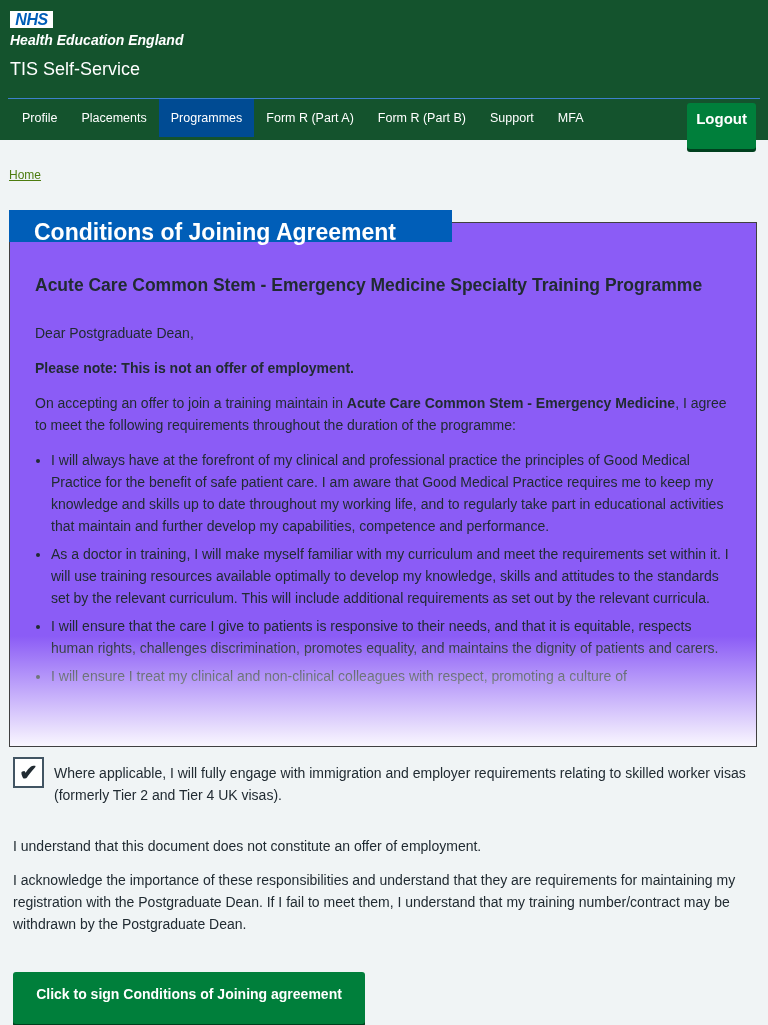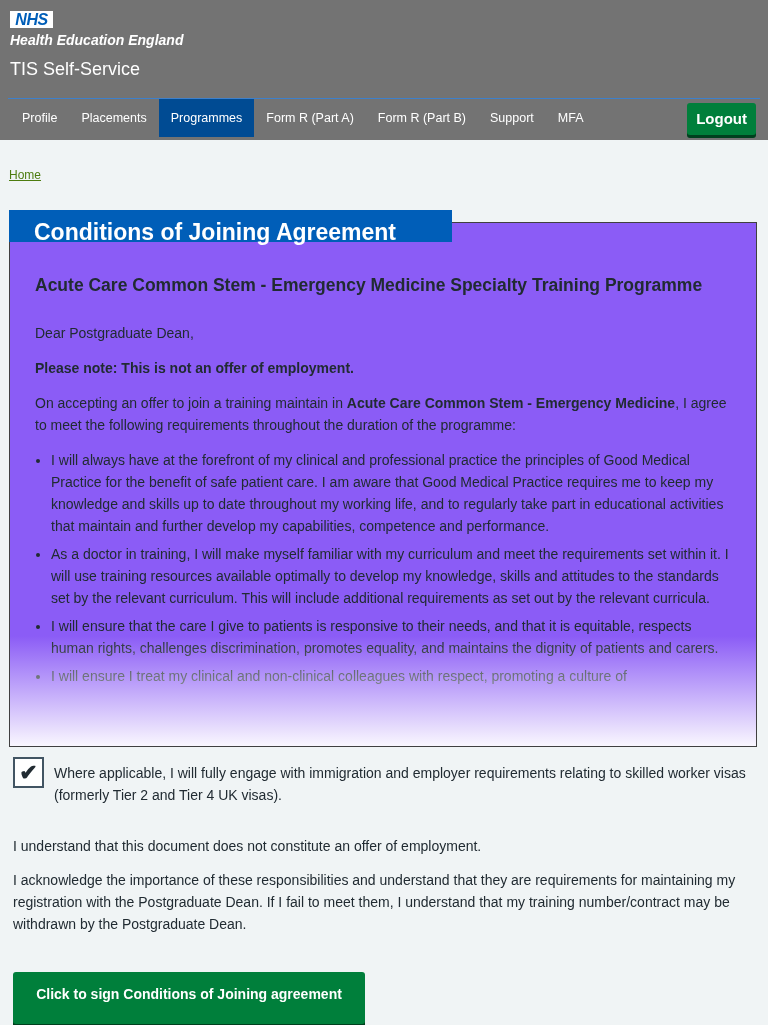--- a/index.html
+++ b/index.html
@@ -1,25 +1,25 @@
 <!DOCTYPE html>
 <html><head>
 <meta charset="utf-8">
 <style>
   * { box-sizing: border-box; margin: 0; padding: 0; }
   body { width: 768px; height: 1025px; overflow: hidden; background: #f0f4f5; font-family: "Liberation Sans", sans-serif; color: #212b32; }
-  .header { background: #737373; height: 140px; position: relative; }
+  .header { background: #14532d; height: 140px; position: relative; }
   .nhs-logo { position: absolute; left: 10px; top: 11px; width: 43px; height: 17px; background: #fff; color: #005eb8; font-weight: bold; font-style: italic; font-size: 16px; line-height: 17px; text-align: center; letter-spacing: -0.5px; }
   .org-name { position: absolute; left: 10px; top: 32px; color: #fff; font-weight: bold; font-style: italic; font-size: 14px; }
   .service-name { position: absolute; left: 10px; top: 59px; color: #fff; font-size: 18px; }
   .nav-divider { position: absolute; left: 8px; right: 8px; top: 98px; height: 1px; background: #3d80cc; }
   .nav { position: absolute; left: 10px; top: 99px; height: 38px; display: flex; }
   .nav-item { color: #fff; font-size: 12.5px; padding: 0 12px; line-height: 38px; height: 38px; }
   .nav-item.active { background: #004b93; }
-  .logout { position: absolute; right: 12px; top: 103px; background: #007f3b; color: #fff; font-weight: bold; font-size: 15px; padding: 0 9px; height: 32px; line-height: 31px; border-radius: 3px; box-shadow: 0 3px 0 #00401e; }
+  .logout { position: absolute; right: 12px; top: 103px; background: #007f3b; color: #fff; font-weight: bold; font-size: 15px; padding: 0 9px; height: 46px; line-height: 31px; border-radius: 3px; box-shadow: 0 3px 0 #00401e; }
   .breadcrumb { position: absolute; left: 9px; top: 168px; font-size: 12px; color: #4d7c0f; text-decoration: underline; }
   .card { position: absolute; left: 9px; top: 222px; width: 748px; height: 525px; background: #8b5cf6; border: 1px solid #404040; overflow: hidden; }
   .card-tab { position: absolute; left: 9px; top: 210px; width: 443px; height: 32px; background: #005eb8; color: #fff; font-weight: bold; font-size: 23px; line-height: 44px; padding-left: 25px; }
   .card-body { position: absolute; left: 25px; top: 50px; width: 700px; font-size: 14px; line-height: 22px; }
   .card-body h2 { font-size: 17.5px; line-height: 25px; font-weight: bold; margin-bottom: 24px; }
   .card-body p { margin-bottom: 13px; }
   .card-body ul { list-style: disc; padding-left: 16px; }
   .card-body li { margin-bottom: 6px; }
   .fade { position: absolute; left: 0; right: 0; bottom: 0; height: 110px; background: linear-gradient(to bottom, rgba(255,255,255,0), rgba(255,255,255,0.95)); pointer-events: none; }
   .check-row { position: absolute; left: 13px; top: 757px; width: 740px; display: flex; }

